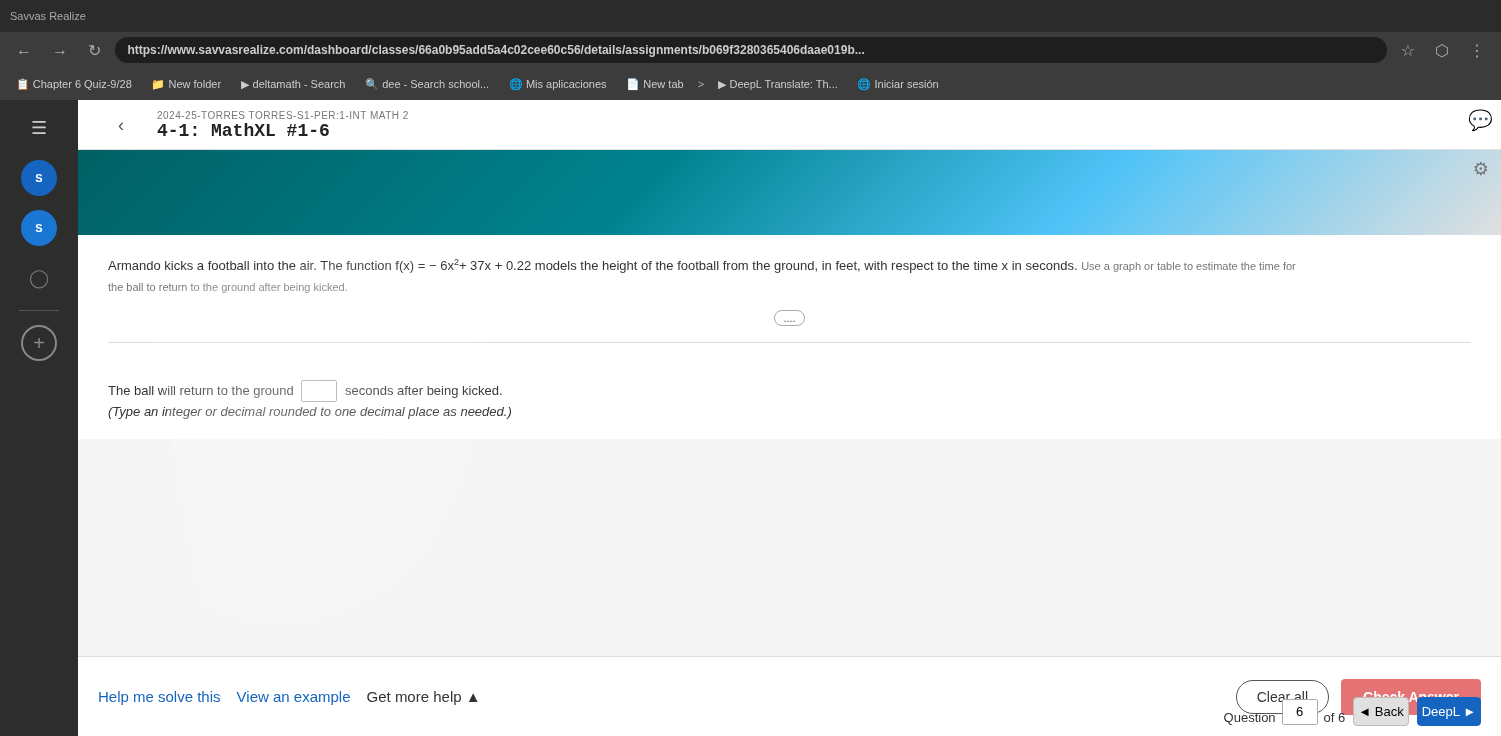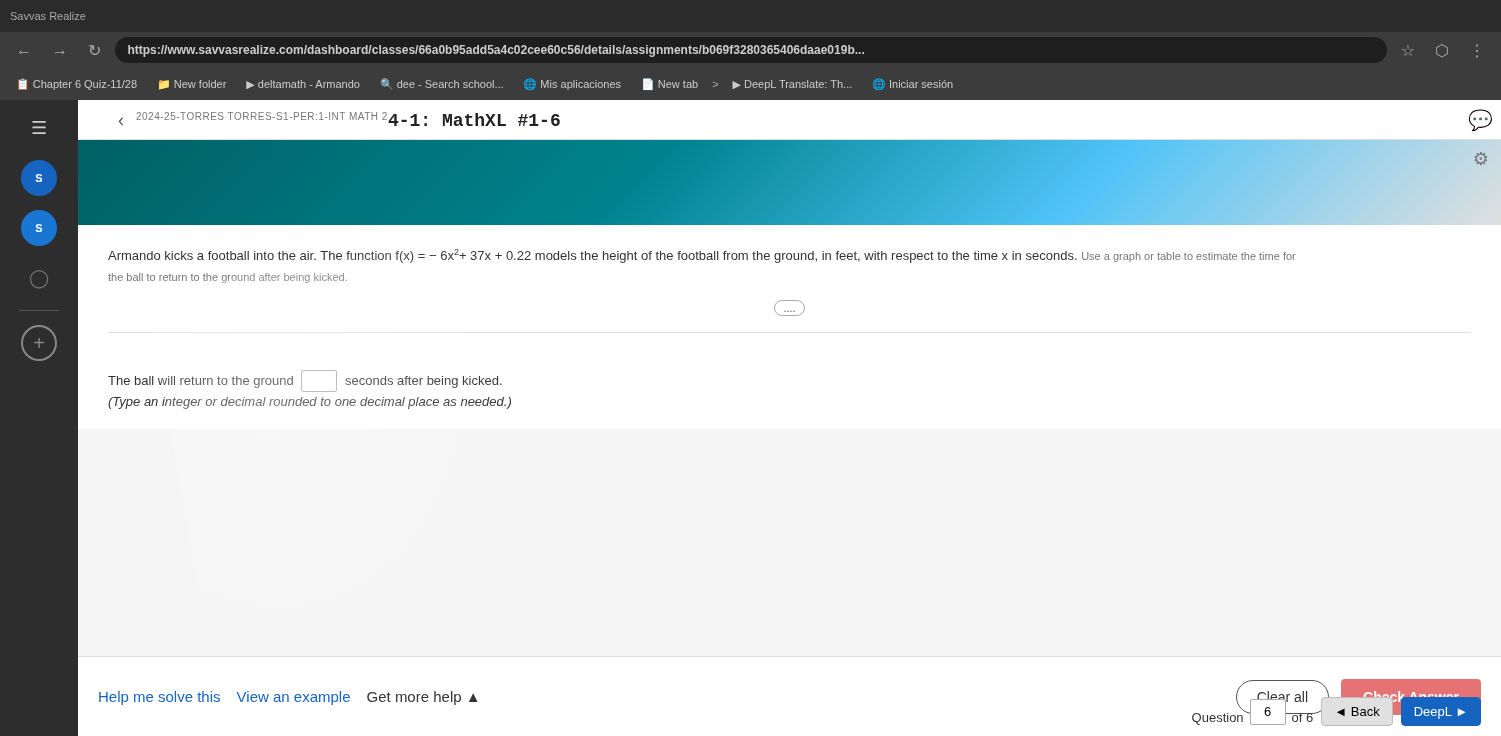--- a/index.html
+++ b/index.html
@@ -155,21 +155,22 @@
     }
 
     .back-arrow {
       color: #555;
       font-size: 18px;
       cursor: pointer;
     }
 
     .header-info {
       display: flex;
-      flex-direction: row;
+      flex-direction: column;
+      margin-left: 21px;
     }
 
     .breadcrumb-text {
       font-size: 10px;
       color: #777;
       text-transform: uppercase;
       letter-spacing: 0.5px;
     }
 
     .assignment-title {
@@ -364,21 +365,21 @@
       height: 26px;
       text-align: center;
       font-size: 13px;
       border-radius: 2px;
     }
 
     .nav-arrow-btn {
       background: #e0e0e0;
       border: 1px solid #bbb;
       border-radius: 4px;
-      padding: 6px 12px;
+      padding: 6px 4px;
       font-size: 13px;
       cursor: pointer;
       display: flex;
       align-items: center;
       gap: 4px;
     }
 
     .nav-arrow-btn.next-btn {
       background: #1565c0;
       color: white;
@@ -410,29 +411,29 @@
     <button class="nav-btn">→</button>
     <button class="nav-btn">↻</button>
     <input class="url-bar" type="text" value="https://www.savvasrealize.com/dashboard/classes/66a0b95add5a4c02cee60c56/details/assignments/b069f3280365406daae019b..." style="">
     <button class="nav-btn">☆</button>
     <button class="nav-btn">⬡</button>
     <button class="nav-btn">⋮</button>
   </div>
   <div class="bookmarks-bar">
     <span class="bookmark-item">
       <span>📋</span>
-      <span>Chapter 6 Quiz-11/28</span>
+      <span>Chapter 6 Quiz-9/28</span>
     </span>
     <span class="bookmark-item">
       <span>📁</span>
       <span>New folder</span>
     </span>
     <span class="bookmark-item">
       <span>▶</span>
-      <span>deltamath - Armando</span>
+      <span>deltamath - Search</span>
     </span>
     <span class="bookmark-item">
       <span>🔍</span>
       <span>dee - Search school...</span>
     </span>
     <span class="bookmark-item">
       <span>🌐</span>
       <span>Mis aplicaciones</span>
     </span>
     <span class="bookmark-item">

